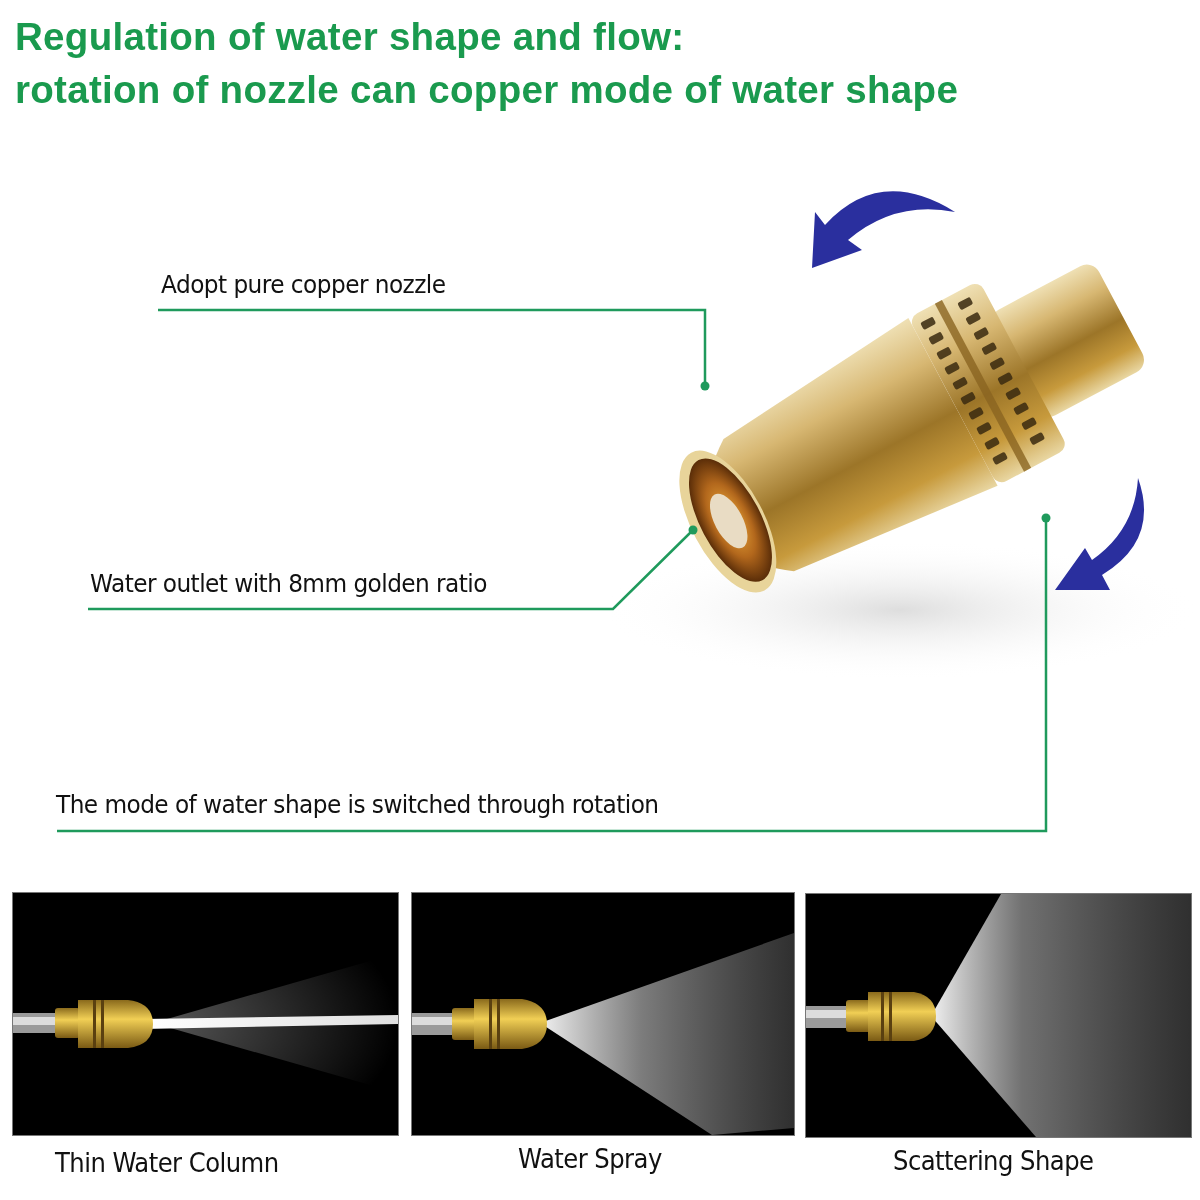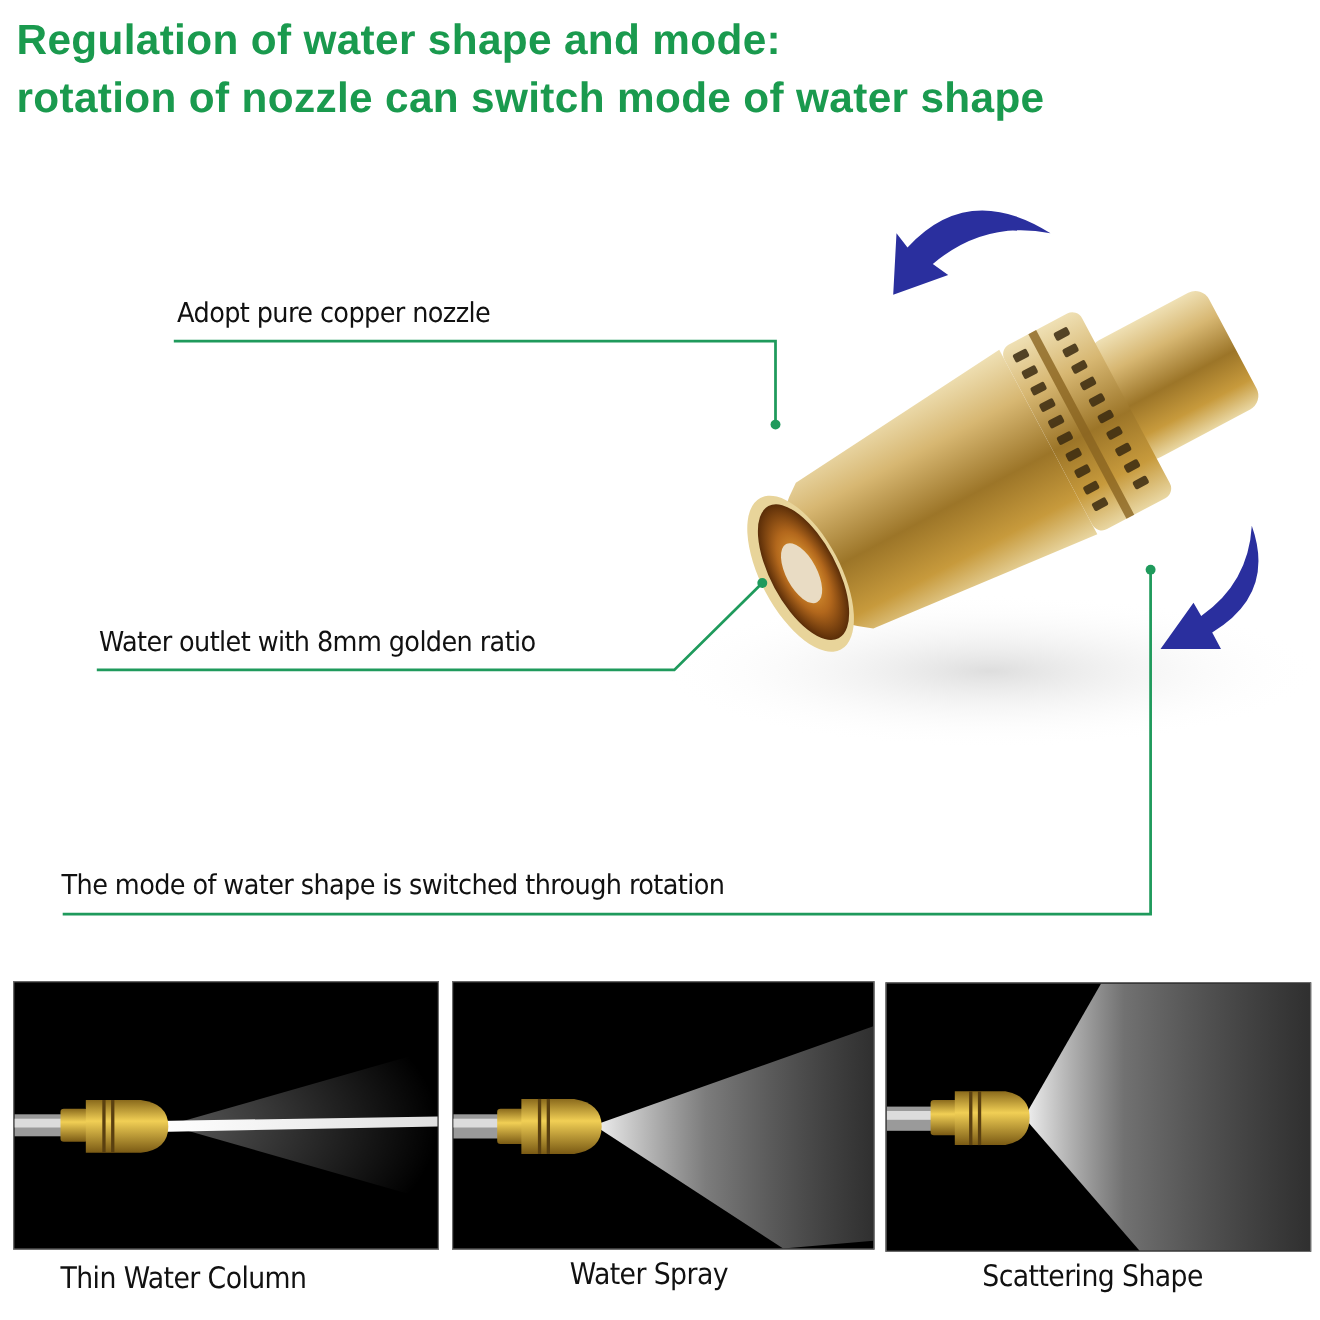--- a/index.html
+++ b/index.html
@@ -8,22 +8,22 @@
   .t1 { top: 18px; }
   .t2 { top: 71px; }
   .callout-text { position: absolute; color: #111; font-family: "DejaVu Sans", sans-serif; font-size: 25px; white-space: nowrap; letter-spacing: -0.6px; transform: scaleX(0.93); transform-origin: left center; line-height: 1; }
   .panel-label { position: absolute; color: #111; font-family: "DejaVu Sans", sans-serif; font-size: 27px; white-space: nowrap; letter-spacing: -0.6px; transform: scaleX(0.9); transform-origin: left center; line-height: 1; }
   svg.overlay { position: absolute; left: 0; top: 0; }
   .panel { position: absolute; background: #000; overflow: hidden; border: 1px solid #777; }
 </style>
 </head>
 <body>
 
-<h1 class="title t1">Regulation of water shape and mode:</h1>
-<h1 class="title t2">rotation of nozzle can switch mode of water shape</h1>
+<h1 class="title t1">Regulation of water shape and flow:</h1>
+<h1 class="title t2">rotation of nozzle can copper mode of water shape</h1>
 
 <svg class="overlay" width="1200" height="880" viewBox="0 0 1200 880">
   <defs>
     <linearGradient id="bodyG" x1="0" y1="0" x2="0" y2="1">
       <stop offset="0" stop-color="#efe0b4"></stop>
       <stop offset="0.25" stop-color="#d7b772"></stop>
       <stop offset="0.55" stop-color="#9c7528"></stop>
       <stop offset="0.8" stop-color="#c79a3c"></stop>
       <stop offset="1" stop-color="#e9d7a3"></stop>
     </linearGradient>

